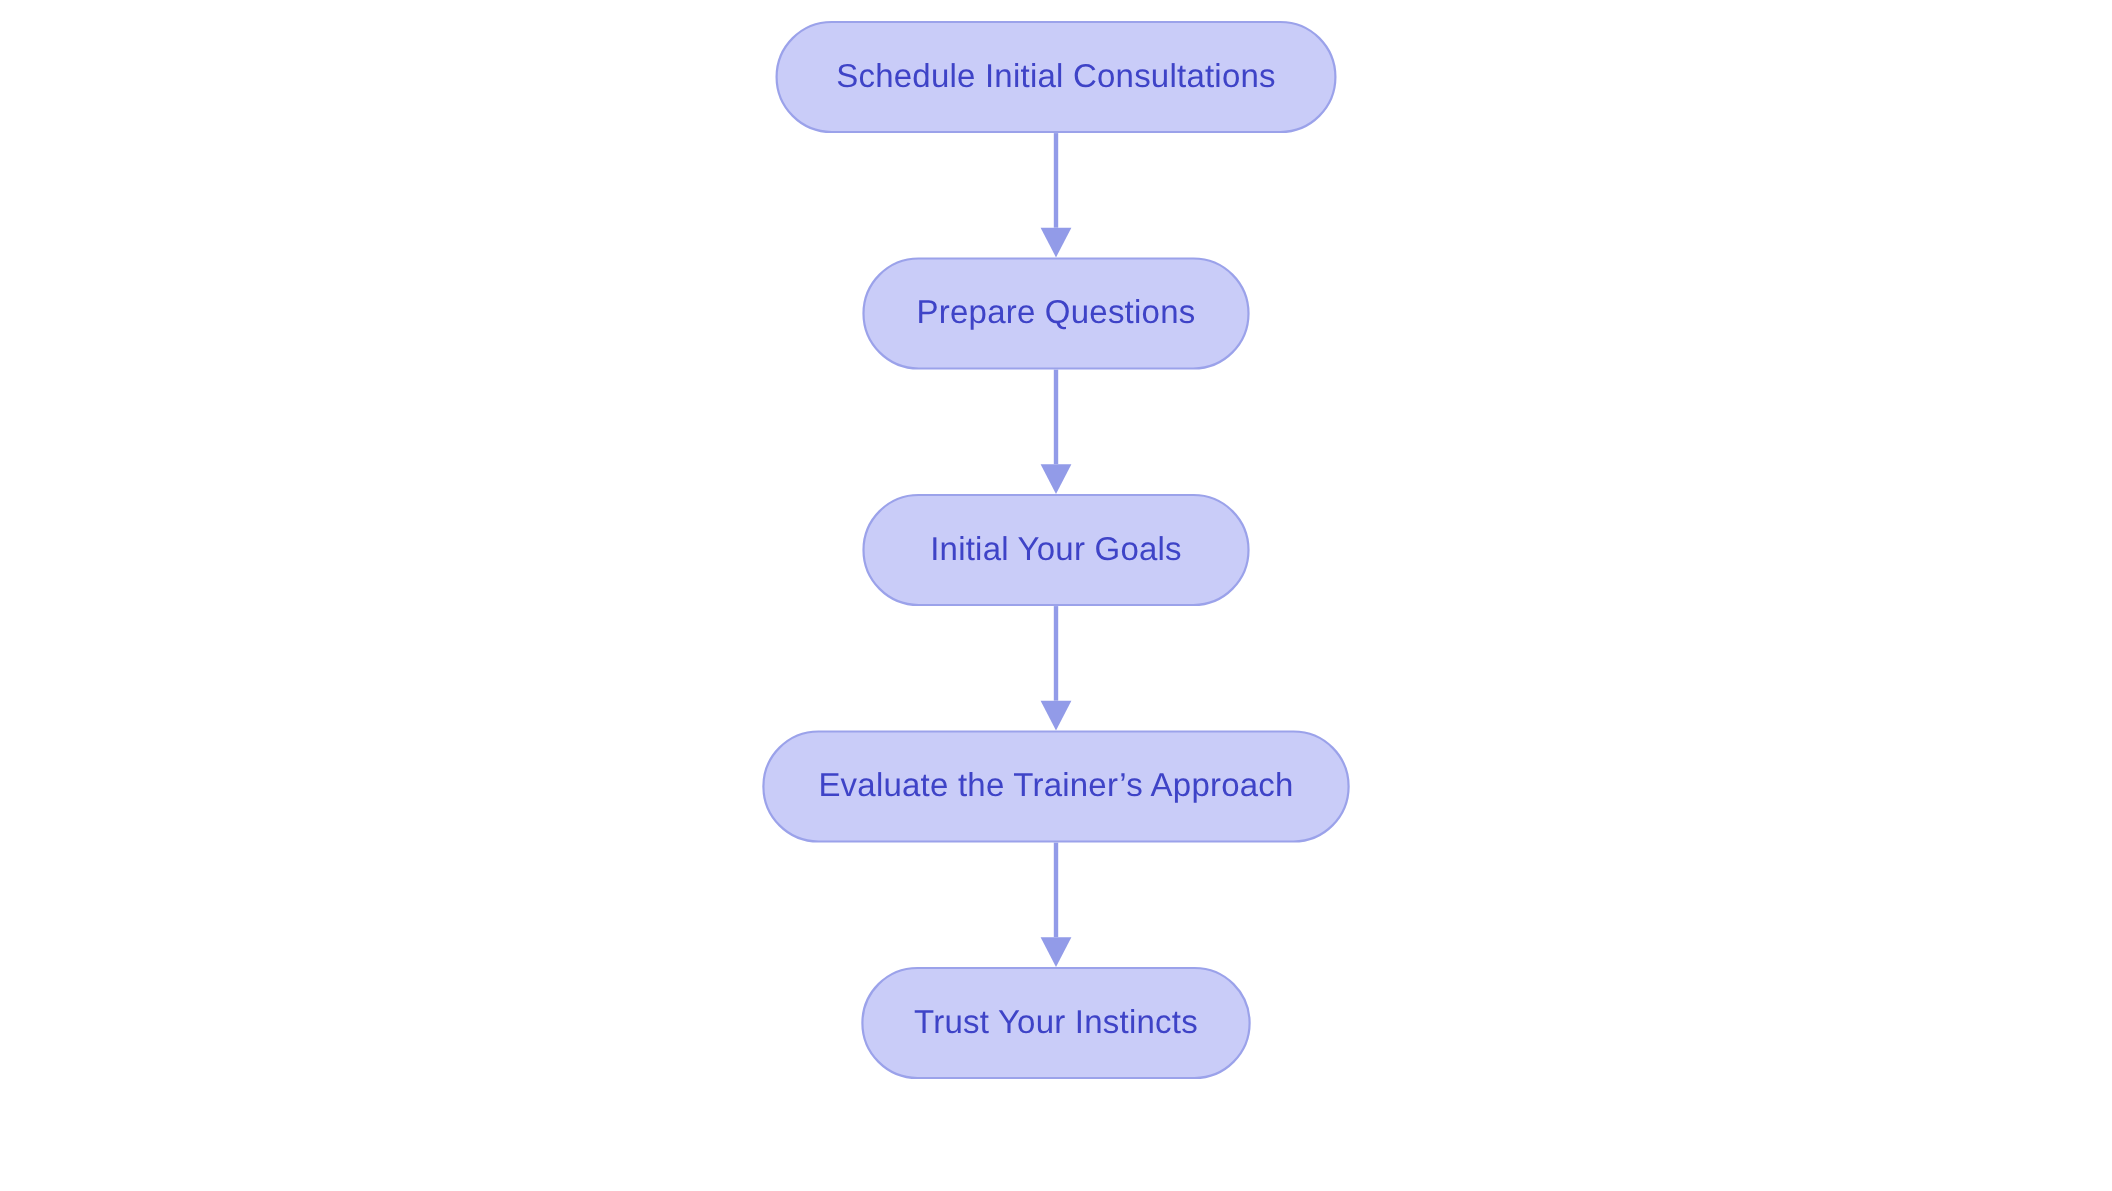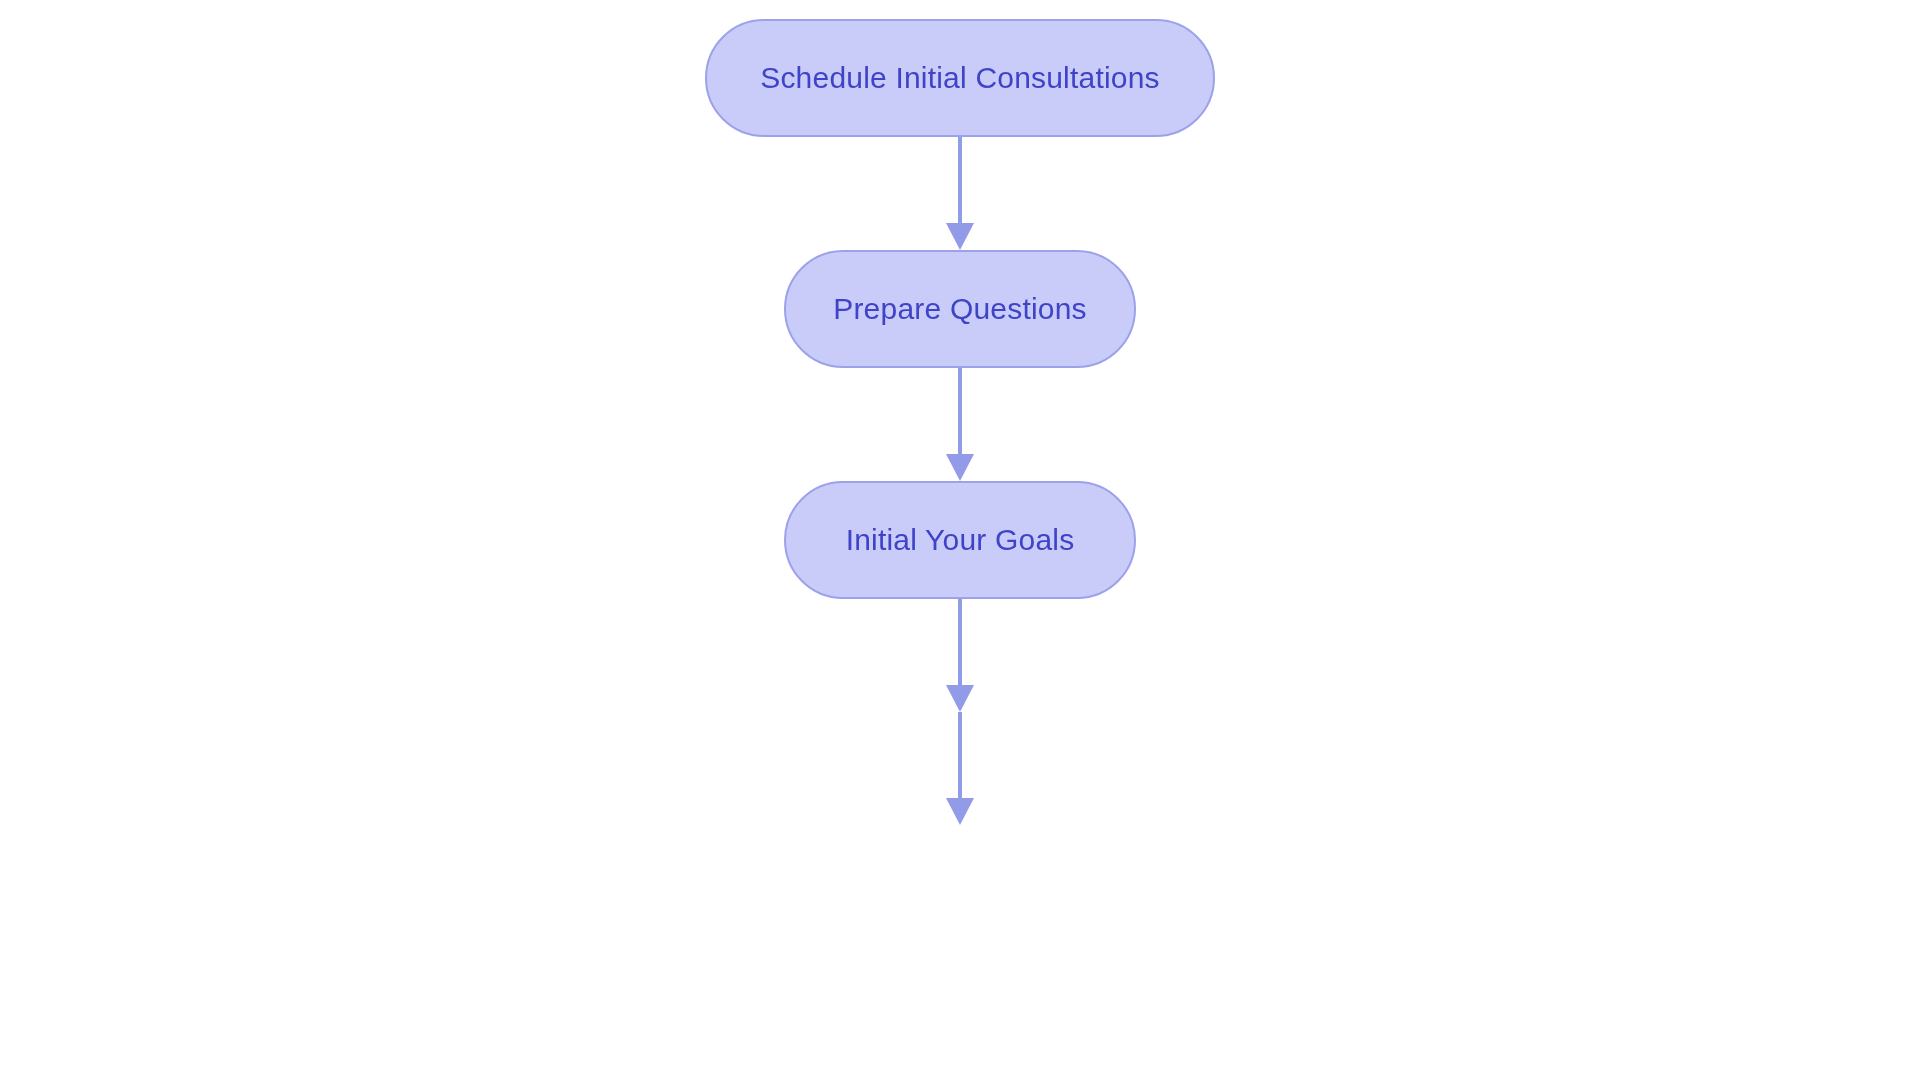--- a/index.html
+++ b/index.html
@@ -19,21 +19,21 @@
     position: absolute;
     left: 50%;
     top: 19px;
     transform: translateX(-50%);
     display: flex;
     flex-direction: column;
     align-items: center;
   }
   .node {
     box-sizing: border-box;
-    height: 118px;
+    height: 102px;
     border-radius: 60px;
     background: var(--node-fill, #c9ccf8);
     border: 2px solid var(--node-border, #9ba2ea);
     color: var(--text-color, #3e43c7);
     display: flex;
     align-items: center;
     justify-content: center;
     padding: 0 46px;
     font-size: 30px;
     font-weight: 500;
@@ -88,21 +88,27 @@
 
     <div class="node w-md">
       <span>Initial Your Goals</span>
     </div>
 
     <div class="arrow">
       <div class="arrow-line"></div>
       <div class="arrow-head"></div>
     </div>
 
+    <div class="node w-xl">
+      <span>Evaluate the Trainer’s Approach</span>
+    </div>
 
     <div class="arrow">
       <div class="arrow-line"></div>
       <div class="arrow-head"></div>
     </div>
 
+    <div class="node w-md">
+      <span>Trust Your Instincts</span>
+    </div>
 
   </div>
 </div>
 
 </body></html>

